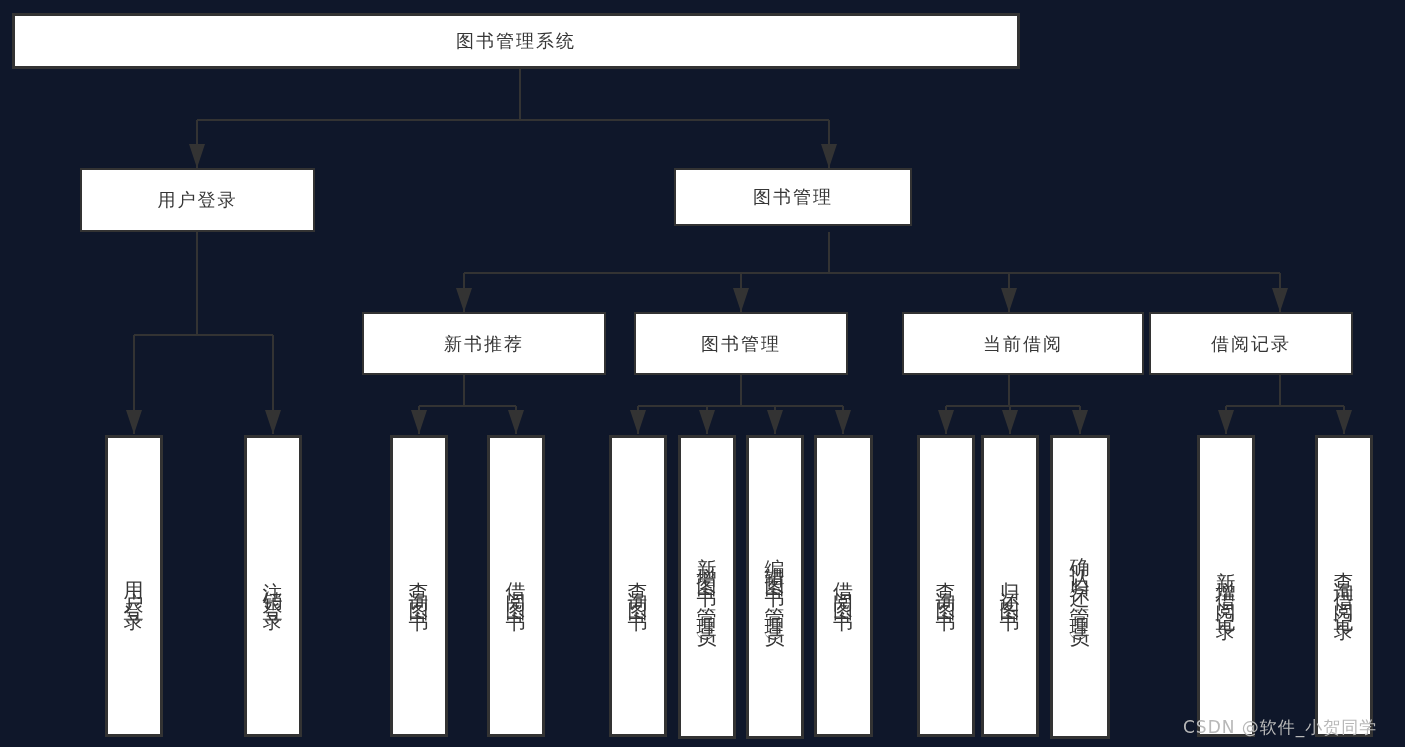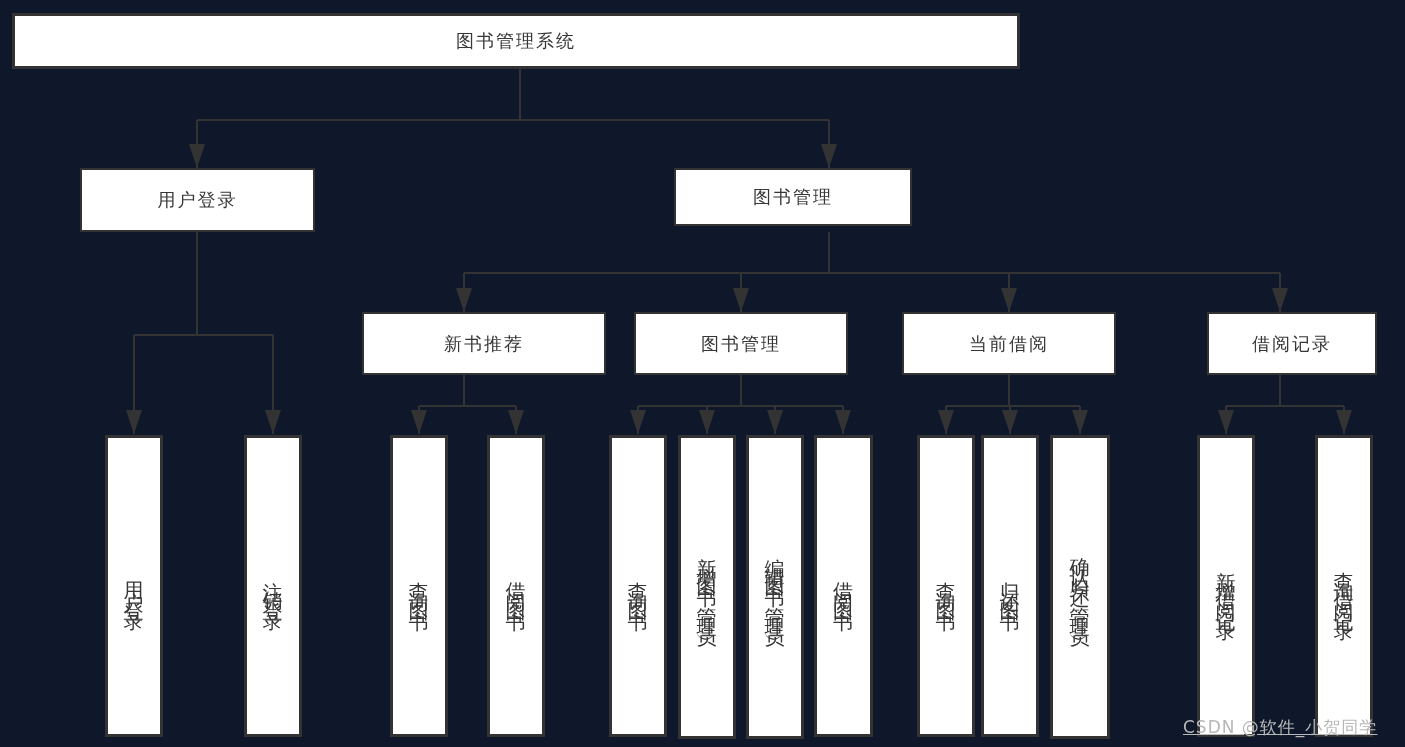--- a/index.html
+++ b/index.html
@@ -51,21 +51,20 @@
     border-width: 3px;
   }
   .watermark {
     position: absolute;
     left: 1183px;
     top: 716px;
     font-size: 17px;
     color: #b8b8b8;
     letter-spacing: 1px;
     white-space: nowrap;
-    text-decoration: underline;
   }
 </style>
 </head>
 <body>
 
 <div id="stage">
 
   <svg id="connectors" viewBox="0 0 1405 747" xmlns="http://www.w3.org/2000/svg">
     <defs>
       <marker id="arrow" markerUnits="userSpaceOnUse" markerWidth="26" markerHeight="18" refX="24" refY="8" orient="auto">
@@ -116,22 +115,22 @@
     </g>
   </svg>
 
   <div class="box h root" style="left:12px;top:13px;width:1008px;height:56px">图书管理系统</div>
 
   <div class="box h" style="left:80px;top:168px;width:235px;height:64px">用户登录</div>
   <div class="box h" style="left:674px;top:168px;width:238px;height:58px">图书管理</div>
 
   <div class="box h" style="left:362px;top:312px;width:244px;height:63px">新书推荐</div>
   <div class="box h" style="left:634px;top:312px;width:214px;height:63px">图书管理</div>
-  <div class="box h" style="left:902px;top:312px;width:214px;height:63px">当前借阅</div>
-  <div class="box h" style="left:1207px;top:312px;width:170px;height:63px">借阅记录</div>
+  <div class="box h" style="left:902px;top:312px;width:242px;height:63px">当前借阅</div>
+  <div class="box h" style="left:1149px;top:312px;width:204px;height:63px">借阅记录</div>
 
   <div class="box v" style="left:105px;top:435px;width:58px;height:302px">用户登录</div>
   <div class="box v" style="left:244px;top:435px;width:58px;height:302px">注销登录</div>
 
   <div class="box v" style="left:390px;top:435px;width:58px;height:302px">查询图书</div>
   <div class="box v" style="left:487px;top:435px;width:58px;height:302px">借阅图书</div>
 
   <div class="box v" style="left:609px;top:435px;width:58px;height:302px">查询图书</div>
   <div class="box v" style="left:678px;top:435px;width:58px;height:304px">新增图书（管理员）</div>
   <div class="box v" style="left:746px;top:435px;width:58px;height:304px">编辑图书（管理员）</div>

